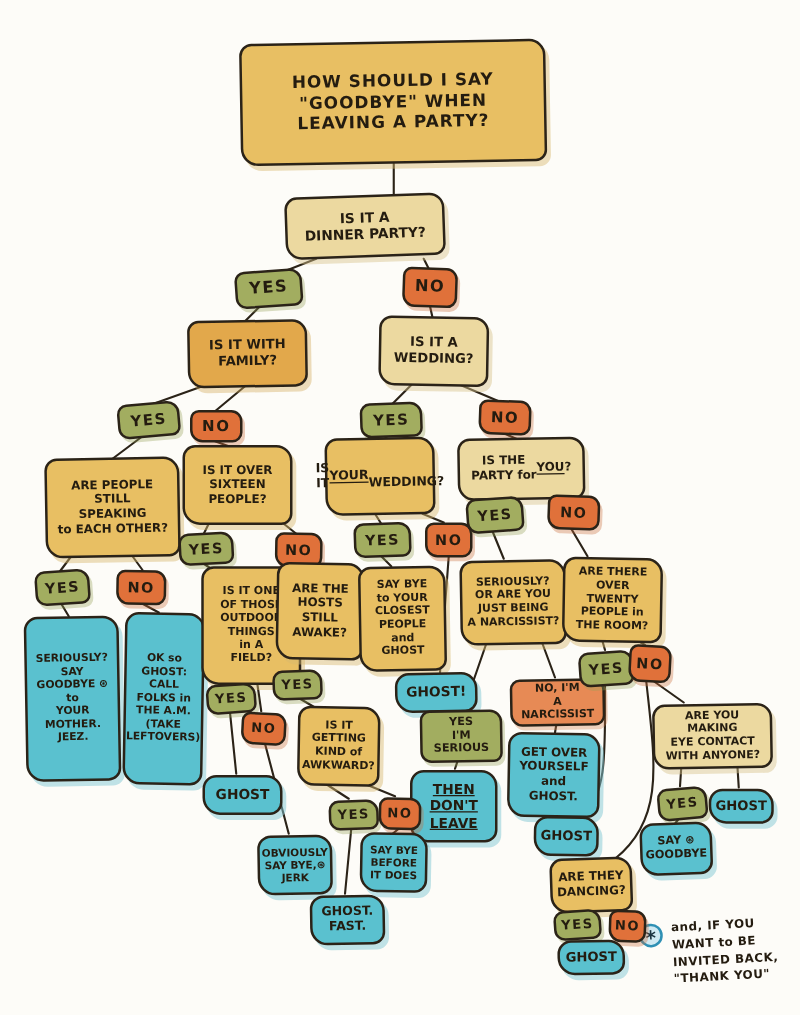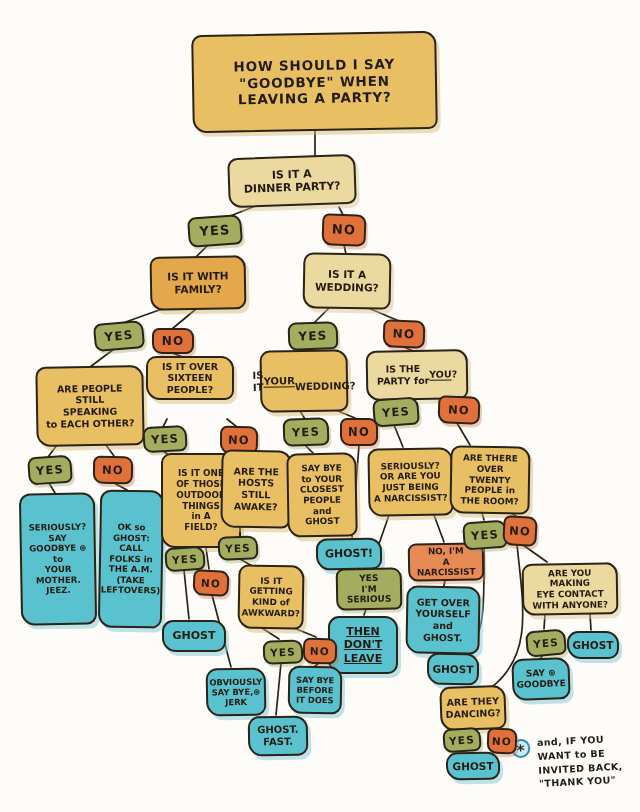--- a/index.html
+++ b/index.html
@@ -75,21 +75,21 @@
     <div class="node c-cream" style="left: 228px; top: 156px; width: 128px; height: 50px; transform: rotate(-2deg); font-size: 11px;">IS IT A<br>DINNER PARTY?</div>
     <div class="node kind-badge c-green" style="left: 188px; top: 216px; width: 54px; height: 30px; transform: rotate(-4deg); font-size: 13px;">YES</div>
     <div class="node kind-badge c-orange" style="left: 322px; top: 214px; width: 44px; height: 32px; transform: rotate(2deg); font-size: 13px;">NO</div>
     <div class="node c-gold_deep" style="left: 150px; top: 256px; width: 96px; height: 54px; transform: rotate(-1deg); font-size: 10.5px;">IS IT WITH<br>FAMILY?</div>
     <div class="node c-cream" style="left: 303px; top: 253px; width: 88px; height: 56px; transform: rotate(1deg); font-size: 10.5px;">IS IT A<br>WEDDING?</div>
     <div class="node kind-badge c-green" style="left: 94px; top: 322px; width: 50px; height: 28px; transform: rotate(-5deg); font-size: 12px;">YES</div>
     <div class="node kind-badge c-orange" style="left: 152px; top: 328px; width: 42px; height: 26px; transform: rotate(0deg); font-size: 12px;">NO</div>
     <div class="node kind-badge c-green" style="left: 288px; top: 322px; width: 50px; height: 28px; transform: rotate(-2deg); font-size: 12px;">YES</div>
     <div class="node kind-badge c-orange" style="left: 383px; top: 320px; width: 42px; height: 28px; transform: rotate(2deg); font-size: 12px;">NO</div>
     <div class="node c-gold" style="left: 36px; top: 366px; width: 108px; height: 80px; transform: rotate(-1deg); font-size: 9.5px;">ARE PEOPLE<br>STILL<br>SPEAKING<br>to EACH OTHER?</div>
-    <div class="node c-gold" style="left: 146px; top: 356px; width: 88px; height: 44px; transform: rotate(0deg); font-size: 9.5px;">IS IT OVER<br>SIXTEEN<br>PEOPLE?</div>
+    <div class="node c-gold" style="left: 146px; top: 356px; width: 88px; height: 64px; transform: rotate(0deg); font-size: 9.5px;">IS IT OVER<br>SIXTEEN<br>PEOPLE?</div>
     <div class="node c-gold" style="left: 260px; top: 350px; width: 88px; height: 62px; transform: rotate(-1deg); font-size: 10px;">IS IT <u>YOUR</u><br>WEDDING?</div>
     <div class="node c-cream" style="left: 366px; top: 350px; width: 102px; height: 50px; transform: rotate(-1deg); font-size: 9.5px;">IS THE<br>PARTY for <u>YOU</u>?</div>
     <div class="node kind-badge c-green" style="left: 28px; top: 456px; width: 44px; height: 28px; transform: rotate(-4deg); font-size: 11.5px;">YES</div>
     <div class="node kind-badge c-orange" style="left: 93px; top: 456px; width: 40px; height: 28px; transform: rotate(1deg); font-size: 11.5px;">NO</div>
     <div class="node kind-badge c-green" style="left: 143px; top: 426px; width: 44px; height: 26px; transform: rotate(-3deg); font-size: 11.5px;">YES</div>
     <div class="node kind-badge c-orange" style="left: 220px; top: 426px; width: 38px; height: 28px; transform: rotate(1deg); font-size: 11.5px;">NO</div>
     <div class="node kind-badge c-green" style="left: 283px; top: 418px; width: 46px; height: 28px; transform: rotate(-2deg); font-size: 11.5px;">YES</div>
     <div class="node kind-badge c-orange" style="left: 340px; top: 418px; width: 38px; height: 28px; transform: rotate(0deg); font-size: 11.5px;">NO</div>
     <div class="node kind-badge c-green" style="left: 373px; top: 398px; width: 46px; height: 28px; transform: rotate(-4deg); font-size: 11.5px;">YES</div>
     <div class="node kind-badge c-orange" style="left: 438px; top: 396px; width: 42px; height: 28px; transform: rotate(2deg); font-size: 11.5px;">NO</div>

